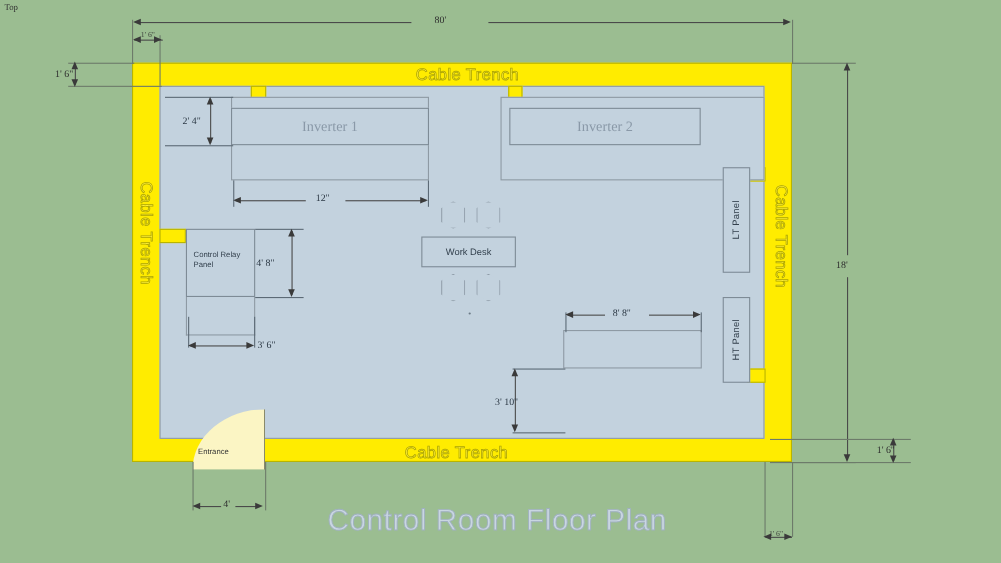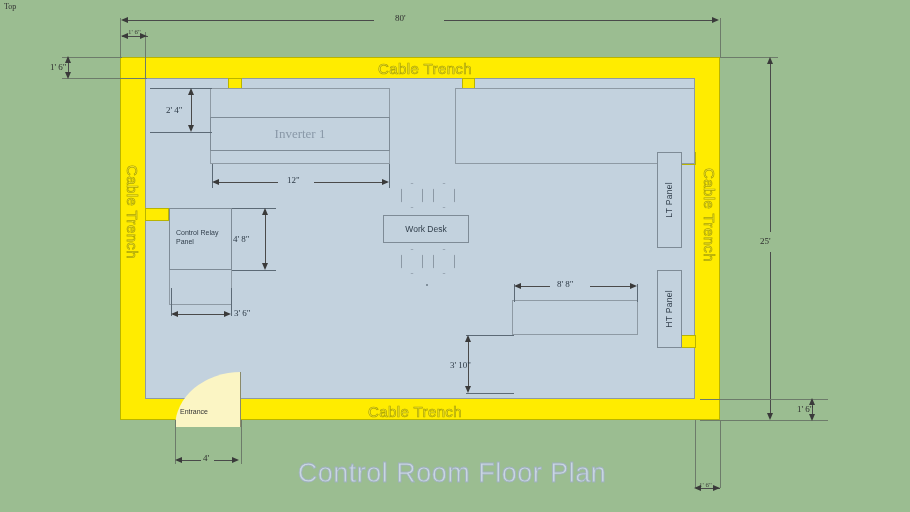--- a/index.html
+++ b/index.html
@@ -155,25 +155,28 @@
   <div class="abs trench-stub" style="left:145px;top:208px;width:24px;height:13px;"></div>
   <div class="abs trench-stub" style="left:679px;top:152px;width:17px;height:13px;"></div>
   <div class="abs trench-stub" style="left:679px;top:335px;width:17px;height:13px;"></div>
 
   <div class="abs trench-text" style="left:378px;top:60px;">Cable Trench</div>
   <div class="abs trench-text" style="left:368px;top:403px;">Cable Trench</div>
   <div class="abs trench-text vert" style="left:124px;top:165px;">Cable Trench</div>
   <div class="abs trench-text vert" style="left:701px;top:168px;">Cable Trench</div>
 
   <div class="abs" style="left:210px;top:88px;width:180px;height:76px;background:#c3d2de;border:1px solid #8e9aa4;"></div>
-  <div class="abs equip big" style="left:210px;top:98px;width:180px;height:34px;margin-top:19px;">
+  <div class="abs equip big" style="left:210px;top:98px;width:180px;height:34px;">
     <span>Inverter 1</span>
   </div>
 
   <div class="abs" style="left:455px;top:88px;width:240px;height:76px;background:#c3d2de;border:1px solid #8e9aa4;"></div>
+  <div class="abs equip big" style="left:463px;top:98px;width:174px;height:34px;">
+    <span>Inverter 2</span>
+  </div>
 
   <div class="abs" style="left:169px;top:208px;width:63px;height:62px;background:#c3d2de;border:1px solid #7e8b96;">
     <div class="abs" style="left:6px;top:19px;width:54px;font-size:7px;color:#33404d;line-height:1.35;">
       <span>Control Relay</span><br>
       <span>Panel</span>
     </div>
   </div>
   <div class="abs" style="left:169px;top:270px;width:63px;height:35px;border-left:1px solid #8e9aa4;border-right:1px solid #8e9aa4;border-bottom:1px solid #8e9aa4;"></div>
 
   <div class="abs equip mid" style="left:383px;top:215px;width:86px;height:28px;">
@@ -218,21 +221,21 @@
   <div class="abs arr arr-u" style="left:65px;top:56px;"></div>
   <div class="abs arr arr-d" style="left:65px;top:72px;"></div>
   <div class="abs dim-text" style="left:50px;top:62px;">1' 6"</div>
 
   <div class="abs ext-line-h" style="left:720px;top:57px;width:58px;"></div>
   <div class="abs ext-line-h" style="left:720px;top:420px;width:58px;"></div>
   <div class="abs dim-line-v" style="left:770px;top:60px;height:172px;"></div>
   <div class="abs dim-line-v" style="left:770px;top:252px;height:166px;"></div>
   <div class="abs arr arr-u" style="left:767px;top:57px;"></div>
   <div class="abs arr arr-d" style="left:767px;top:413px;"></div>
-  <div class="abs dim-text" style="left:760px;top:236px;">25'</div>
+  <div class="abs dim-text" style="left:760px;top:236px;">18'</div>
 
   <div class="abs ext-line-h" style="left:700px;top:399px;width:128px;"></div>
   <div class="abs ext-line-h" style="left:700px;top:420px;width:128px;"></div>
   <div class="abs dim-line-v" style="left:812px;top:400px;height:19px;"></div>
   <div class="abs arr arr-u" style="left:809px;top:398px;"></div>
   <div class="abs arr arr-d" style="left:809px;top:414px;"></div>
   <div class="abs dim-text" style="left:797px;top:404px;">1' 6"</div>
 
   <div class="abs ext-line-v" style="left:695px;top:420px;height:68px;"></div>
   <div class="abs ext-line-v" style="left:720px;top:420px;height:68px;"></div>

